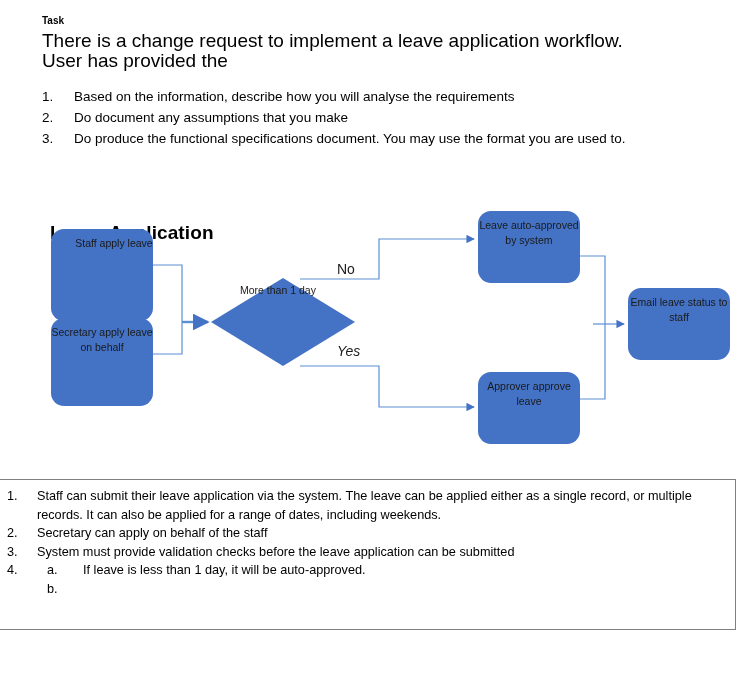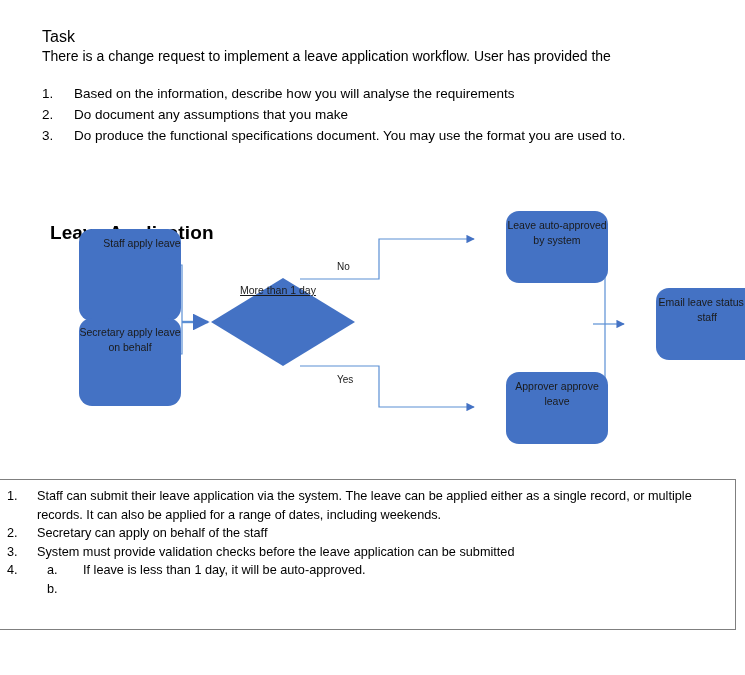--- a/index.html
+++ b/index.html
@@ -17,27 +17,27 @@
   }
 
   
   #task-block {
     position: absolute;
     left: 42px;
     top: 11px;
     width: 620px;
   }
   #task-heading {
-    font-size: 16px;
-    font-weight: normal;
+    font-size: 10px;
+    font-weight: bold;
     line-height: 19px;
-    margin: 16px 0 1px 0;
+    margin: 0 0 1px 0;
   }
   .task-para {
-    font-size: 14px;
+    font-size: 19px;
     line-height: 19.5px;
     margin: 0;
   }
   #task-list {
     margin: 16px 0 0 0;
     padding: 0;
     list-style: none;
   }
   #task-list li {
     font-size: 13.5px;
@@ -76,21 +76,20 @@
     border-radius: 13px;
     box-sizing: border-box;
     display: flex;
     align-items: flex-start;
     justify-content: center;
     text-align: center;
     color: #1a1a1a;
     font-size: 10.5px;
     line-height: 14.5px;
     padding-top: 7px;
-    margin-left: 28px;
   }
 
   #node-staff        { left: 51px;  top: 229px; width: 102px; height: 92px; padding-left: 24px; }
   #node-secretary    { left: 51px;  top: 318px; width: 102px; height: 88px; }
   #node-auto         { left: 478px; top: 211px; width: 102px; height: 72px; }
   #node-approver     { left: 478px; top: 372px; width: 102px; height: 72px; }
   #node-email        { left: 628px; top: 288px; width: 102px; height: 72px; }
 
   #node-diamond-wrap {
     position: absolute;
@@ -101,27 +100,27 @@
   }
   #node-diamond {
     width: 100%;
     height: 100%;
     background: #4472C4;
     clip-path: polygon(50% 0%, 100% 50%, 50% 100%, 0% 50%);
   }
 
   .edge-label {
     position: absolute;
-    font-size: 10px;
+    font-size: 14px;
     color: #1a1a1a;
     white-space: nowrap;
   }
-  #label-more   { left: 240px; top: 284px; font-size: 10.5px; text-decoration: underline; }
+  #label-more   { left: 240px; top: 284px; font-size: 10.5px; }
   #label-no     { left: 337px; top: 261px; }
-  #label-yes    { left: 337px; top: 374px; }
+  #label-yes    { left: 337px; top: 343px; font-style: italic; }
 
   
   #req-box {
     position: absolute;
     left: -8px;
     top: 479px;
     width: 744px;
     height: 151px;
     border: 1px solid #7f7f7f;
     box-sizing: border-box;

